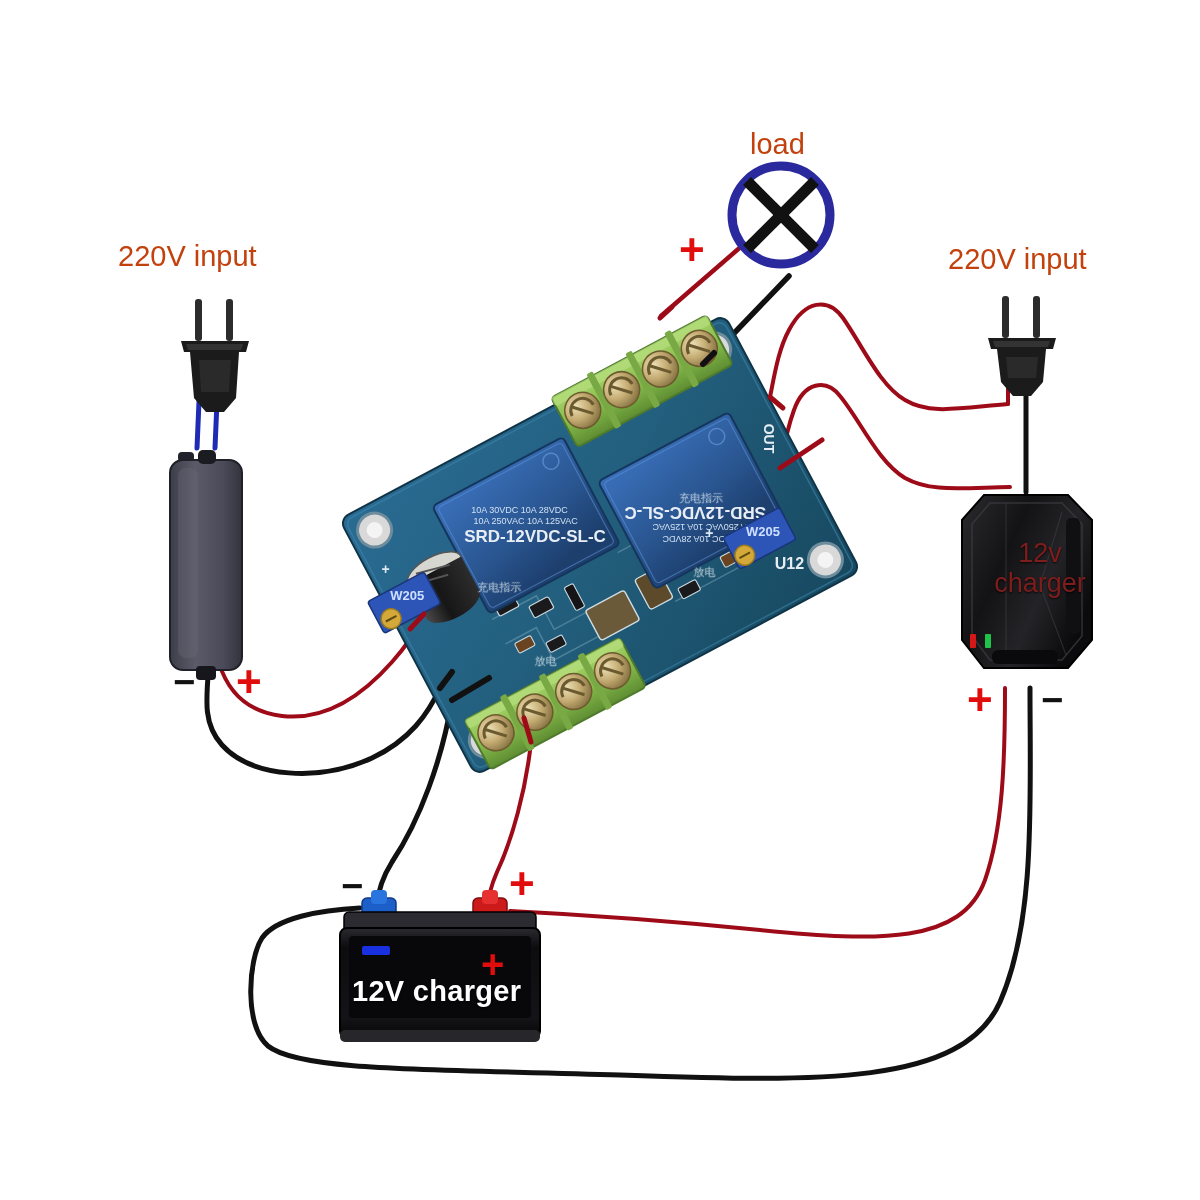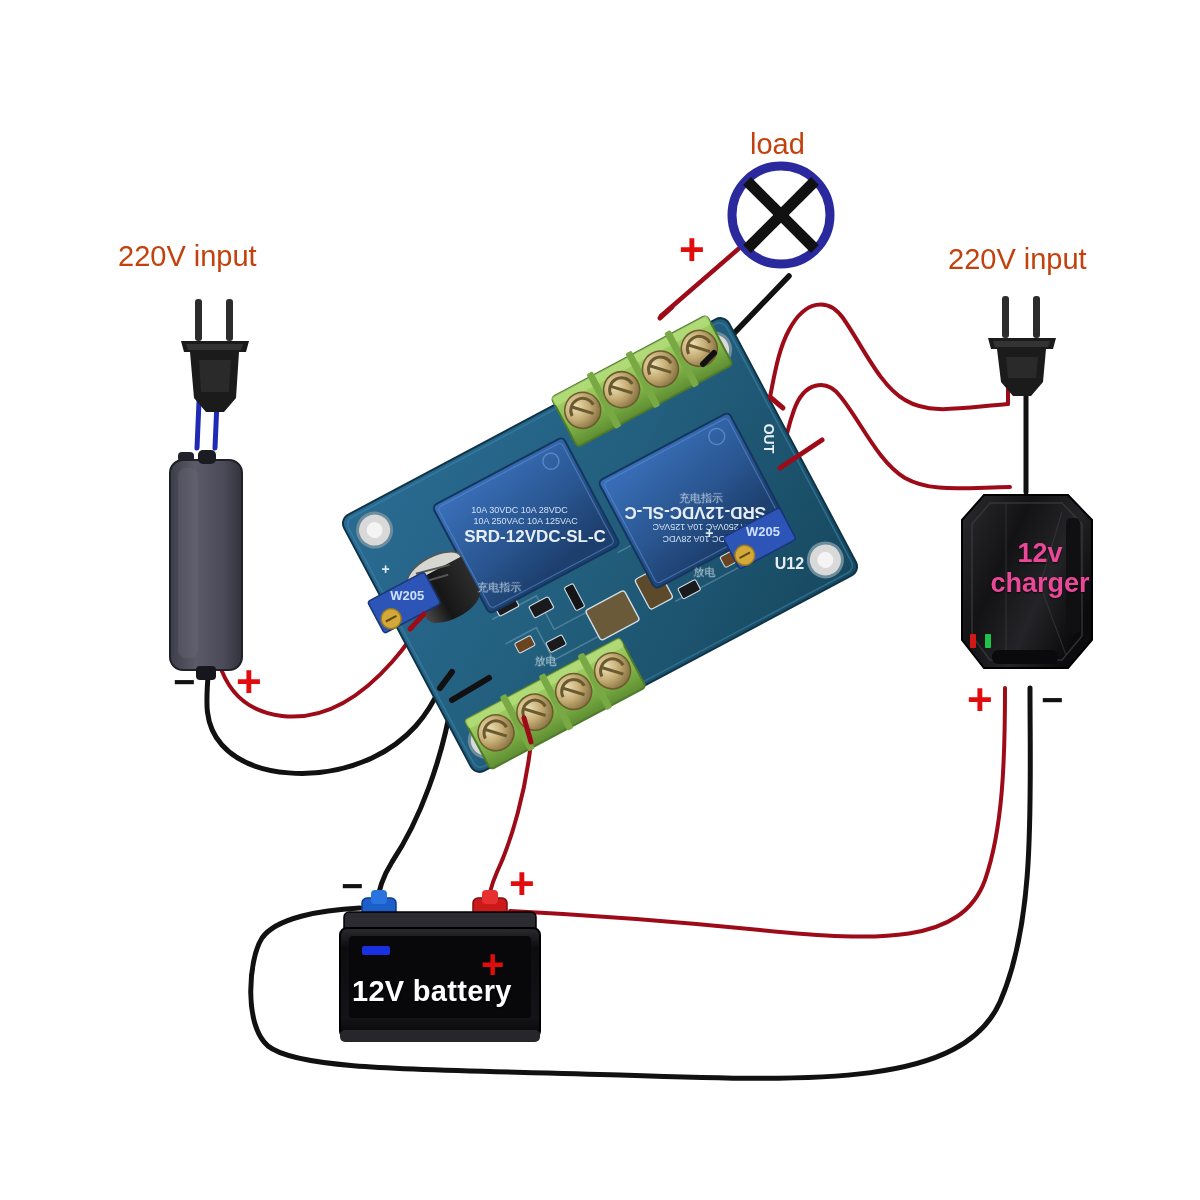--- a/index.html
+++ b/index.html
@@ -7,21 +7,21 @@
   #stage{position:relative;width:1200px;height:1200px;background:#fff;}
   svg.layer{position:absolute;left:0;top:0;width:1200px;height:1200px;}
   .lbl{position:absolute;font-family:Liberation Sans, sans-serif;color:#c2410c;white-space:nowrap;}
   .lbl-220-left{left:118px;top:240px;font-size:29px;font-weight:400;}
   .lbl-220-right{left:948px;top:243px;font-size:29px;font-weight:400;}
   .lbl-psu{left:78px;top:535px;font-size:29px;font-weight:400;}
   .lbl-load{left:750px;top:128px;font-size:29px;font-weight:400;}
   .sign{position:absolute;font-family:"Liberation Sans",sans-serif;font-weight:700;line-height:1;}
   .sign.plus{color:#e10d0d;}
   .sign.minus{color:#111111;}
-  .chg-txt{position:absolute;color:#ec4899;font-size:27px;font-weight:700;text-align:center;width:130px;line-height:1.12;text-shadow:0 1px 2px rgba(0,0,0,.8);}
+  .chg-txt{position:absolute;color:#7f1d1d;font-size:27px;font-weight:400;text-align:center;width:130px;line-height:1.12;text-shadow:0 1px 2px rgba(0,0,0,.8);}
   .batt-txt{position:absolute;color:#ffffff;font-size:29px;font-weight:700;letter-spacing:.3px;text-shadow:0 1px 2px rgba(0,0,0,.9);}
 </style>
 </head>
 <body>
 
 <div id="stage">
 
   <svg class="layer" viewBox="0 0 1200 1200">
     <defs>
       <linearGradient id="pcbGrad" x1="0" y1="0" x2="1" y2="1">
@@ -323,21 +323,21 @@
     <rect x="362" y="946" width="28" height="9" rx="2" fill="#1930e0"></rect>
   </svg>
 
   <div class="lbl lbl-220-left">220V input</div>
   <div class="lbl lbl-220-right">220V input</div>
   <div class="lbl lbl-load">load</div>
 
   <div class="chg-txt" style="left:975px;top:538px;">12v</div>
   <div class="chg-txt" style="left:975px;top:568px;">charger</div>
 
-  <div class="batt-txt" style="left:352px;top:975px;">12V battery</div>
+  <div class="batt-txt" style="left:352px;top:975px;">12V charger</div>
 
   <div id="markers">
       <div class="sign minus" style="left: 173px; top: 663px; font-size: 38px;">−</div>
       <div class="sign plus" style="left: 236px; top: 660px; font-size: 44px;">+</div>
       <div class="sign plus" style="left: 679px; top: 228px; font-size: 44px;">+</div>
       <div class="sign minus" style="left: 341px; top: 867px; font-size: 38px;">−</div>
       <div class="sign plus" style="left: 509px; top: 862px; font-size: 44px;">+</div>
       <div class="sign plus" style="left: 481px; top: 944px; font-size: 40px;">+</div>
       <div class="sign plus" style="left: 967px; top: 678px; font-size: 44px;">+</div>
       <div class="sign minus" style="left: 1041px; top: 681px; font-size: 38px;">−</div>

